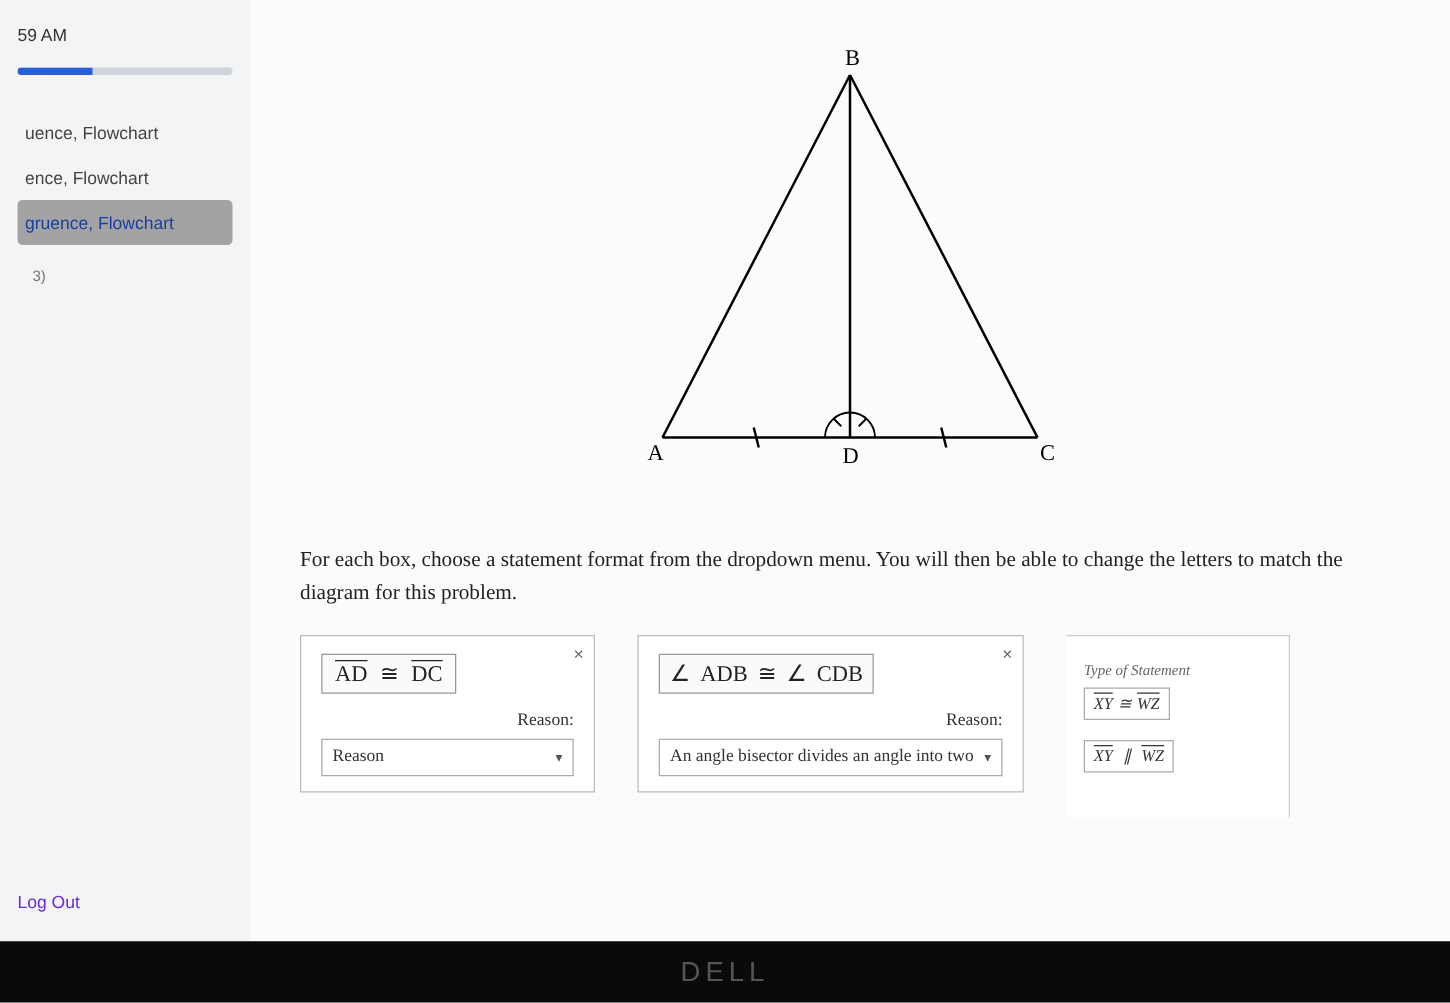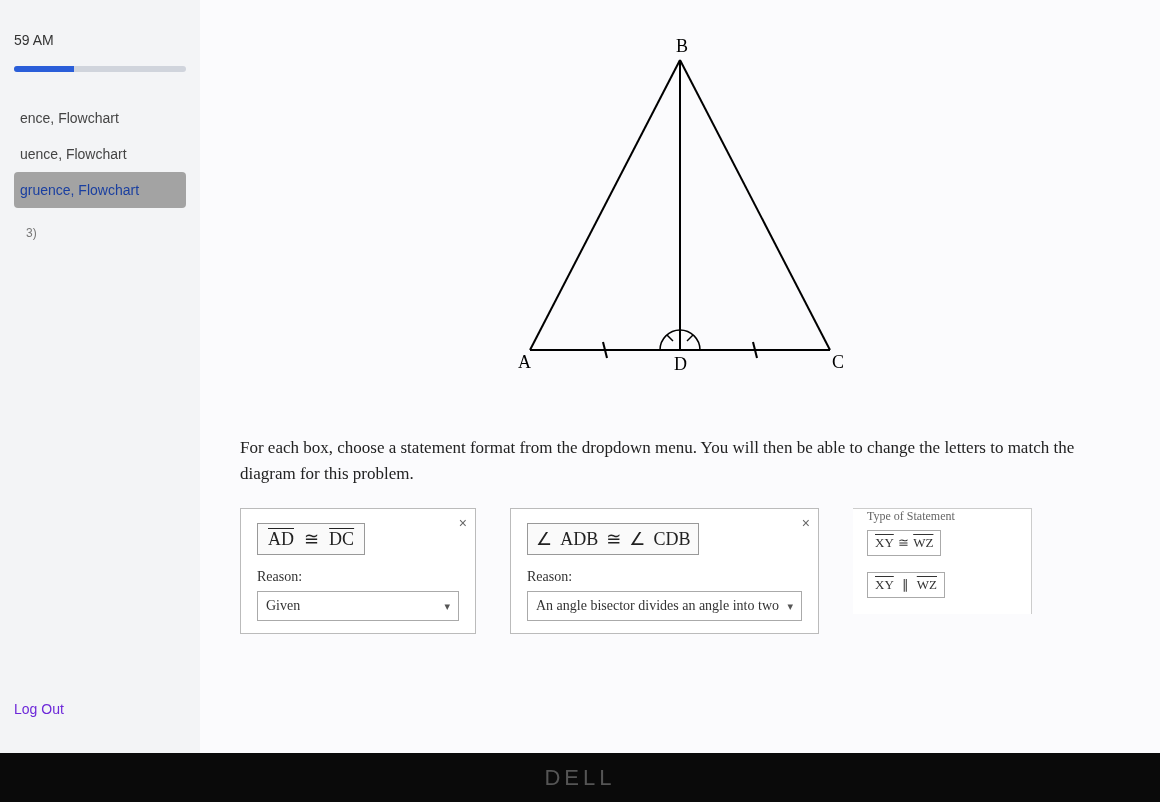--- a/index.html
+++ b/index.html
@@ -13,21 +13,21 @@
     overflow: hidden;
   }
   .screen {
     display: flex;
     width: 100%;
     height: 100%;
   }
   .sidebar {
     width: 200px;
     background: #f3f4f6;
-    padding: 32px 14px;
+    padding: 20px 14px;
     box-sizing: border-box;
     color: #555;
     font-family: -apple-system, Helvetica, Arial, sans-serif;
     display: flex;
     flex-direction: column;
     justify-content: space-between;
   }
   .sidebar-top { display: flex; flex-direction: column; gap: 18px; }
   .time { font-size: 14px; color: #333; font-weight: 500; }
   .progress {
@@ -103,20 +103,21 @@
     gap: 8px;
     margin-bottom: 10px;
     background: #fafafa;
   }
   .seg { text-decoration: overline; padding: 0 2px; }
   .angle-sym { font-size: 18px; }
   .label {
     font-size: 14px;
     color: #333;
     margin-top: 4px;
+    text-align: right;
   }
   .reason-select {
     margin-top: 6px;
     border: 1px solid #aaa;
     padding: 6px 22px 6px 8px;
     font-size: 14px;
     color: #333;
     background: #fff;
     position: relative;
     cursor: pointer;
@@ -129,25 +130,26 @@
     top: 50%;
     transform: translateY(-50%);
     font-size: 11px;
     color: #555;
   }
 
   .example-panel {
     border: 1px solid #ccc;
     border-left: none;
     border-bottom: none;
-    padding: 0 14px;
+    padding: 20px 14px;
     font-size: 13px;
     color: #333;
     min-width: 150px;
     background: #fff;
+    font-style: italic;
   }
   .example-panel .hdr {
     font-size: 12px;
     color: #666;
     margin-bottom: 6px;
   }
   .example-panel .ex-stmt {
     border: 1px solid #aaa;
     padding: 4px 6px;
     margin-bottom: 16px;
@@ -178,22 +180,22 @@
 
 <div class="screen">
 
   <aside class="sidebar">
     <div class="sidebar-top">
       <div class="time">59 AM</div>
       <div class="progress">
         <div class="progress-fill"></div>
       </div>
       <ul class="nav-list">
+        <li>uence, Flowchart</li>
         <li>ence, Flowchart</li>
-        <li>uence, Flowchart</li>
         <li class="active">gruence, Flowchart</li>
       </ul>
       <div class="sub-note">3)</div>
     </div>
     <div class="logout">Log Out</div>
   </aside>
 
   <main class="main">
 
     <div class="diagram-area">
@@ -224,21 +226,21 @@
     <div class="flow-row">
 
       <div class="proof-box">
         <span class="close">×</span>
         <div class="stmt">
           <span class="seg">AD</span>
           <span>≅</span>
           <span class="seg">DC</span>
         </div>
         <div class="label">Reason:</div>
-        <div class="reason-select">Given</div>
+        <div class="reason-select">Reason</div>
       </div>
 
       <div class="proof-box">
         <span class="close">×</span>
         <div class="stmt">
           <span class="angle-sym">∠</span>
           <span>ADB</span>
           <span>≅</span>
           <span class="angle-sym">∠</span>
           <span>CDB</span>

